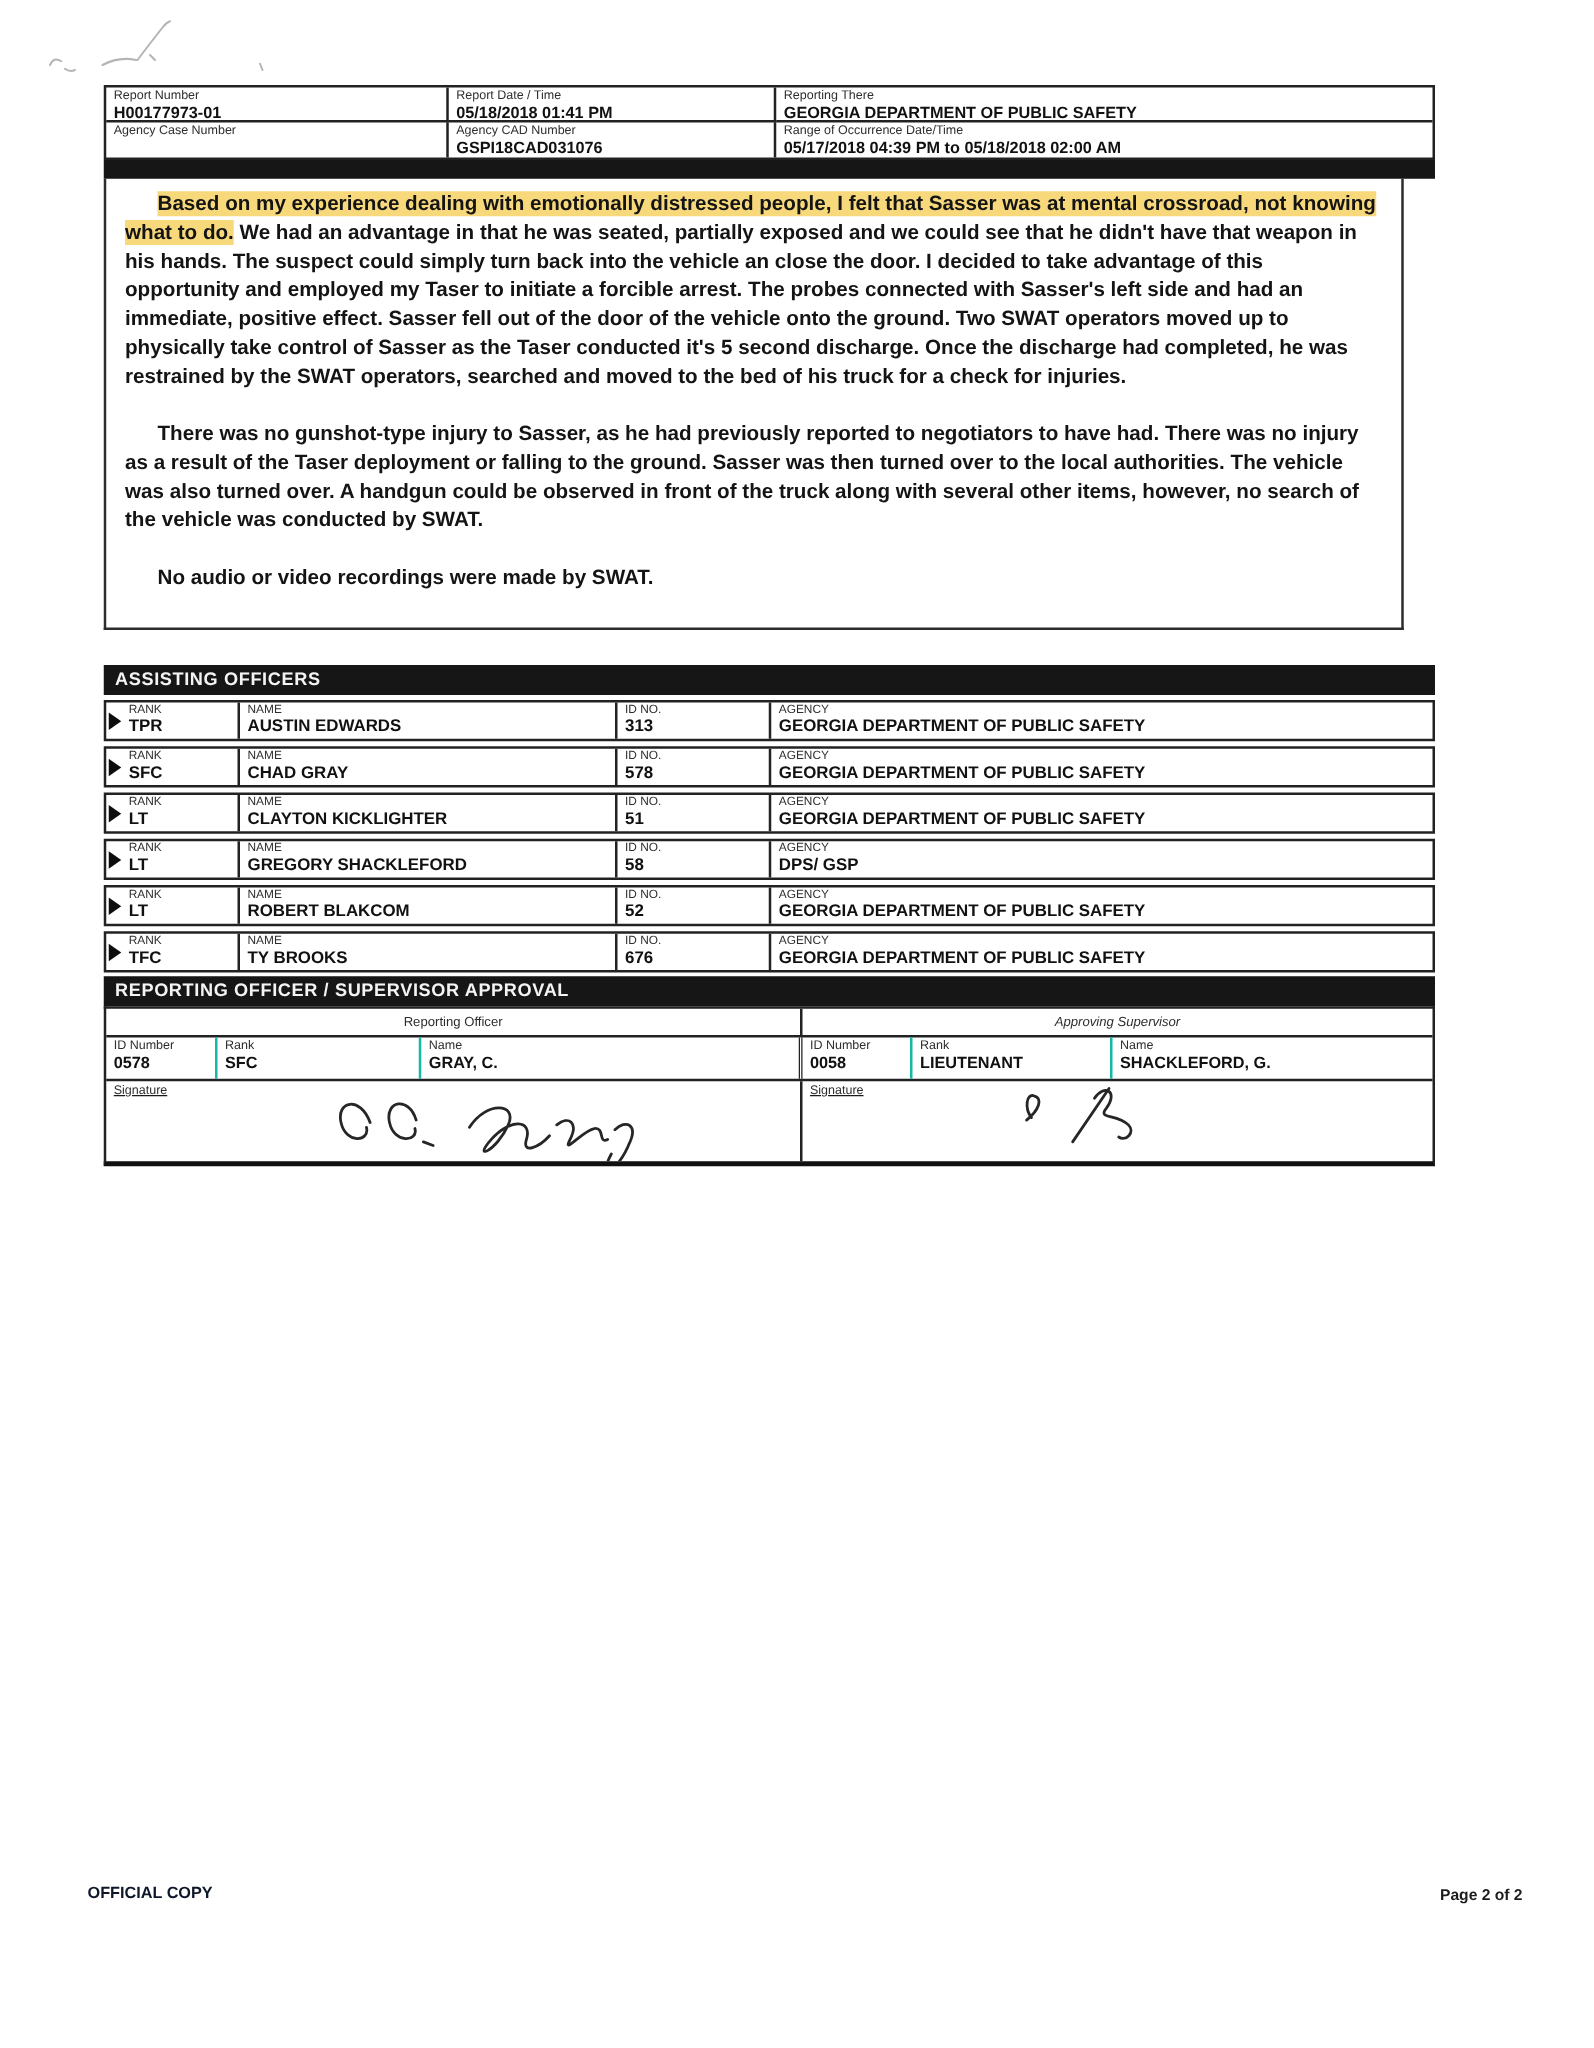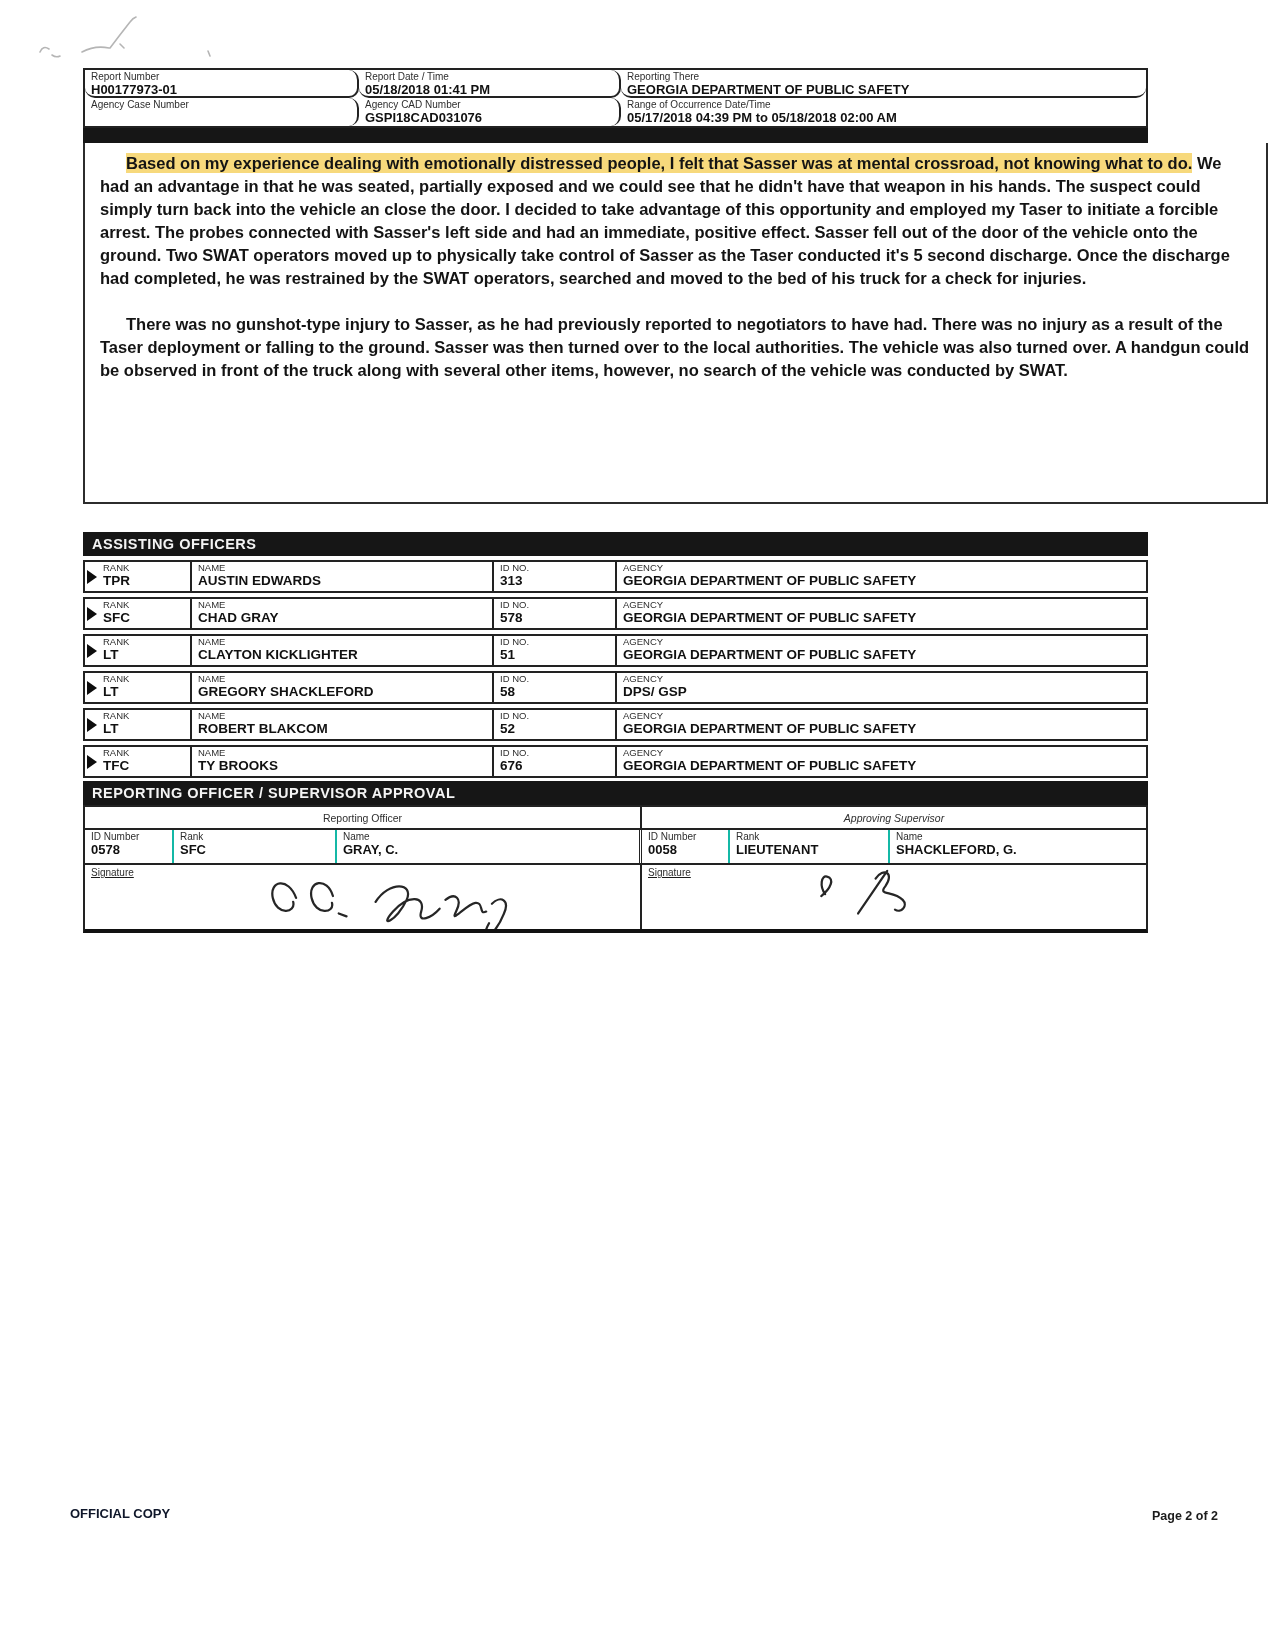--- a/index.html
+++ b/index.html
@@ -5,31 +5,31 @@
   html,body{margin:0;padding:0;background:#e8e8e8;}
   .page{position:relative;width:1275px;height:1638px;background:#ffffff;
         font-family:"Liberation Sans", sans-serif;color:#1a1a1a;overflow:hidden;}
   .doc{position:absolute;left:83px;top:0;width:1065px;}
 
   
   .meta-table{position:absolute;left:0;top:68px;width:1065px;height:60px;
               border:2px solid #222;box-sizing:border-box;
               display:grid;grid-template-columns:274px 262px 1fr;grid-template-rows:1fr 1fr;}
   .meta-cell{border-right:2px solid #222;border-bottom:2px solid #222;
-             box-sizing:border-box;padding:1px 6px;overflow:hidden;border-radius:10px;}
+             box-sizing:border-box;padding:1px 6px;overflow:hidden;}
   .meta-cell:nth-child(3),.meta-cell:nth-child(6){border-right:none;}
   .meta-cell:nth-child(n+4){border-bottom:none;}
   .lbl{font-size:10px;color:#2e2e2e;line-height:11px;white-space:nowrap;}
   .val{font-size:13px;font-weight:bold;color:#111;line-height:15px;white-space:nowrap;}
 
   .black-bar{position:absolute;left:0;width:1065px;background:#161616;box-sizing:border-box;}
   .rule-bar{top:128px;height:15px;}
 
   
-  .narrative{position:absolute;left:0;top:143px;width:1185px;height:361px;
+  .narrative{position:absolute;left:0;top:143px;width:1040px;height:361px;
              border-left:2px solid #2c2c2c;border-right:2px solid #2c2c2c;border-bottom:2px solid #2c2c2c;
              box-sizing:border-box;padding:9px 15px 0 15px;}
   .narrative p{margin:0 0 23px 0;font-size:16.5px;line-height:23px;font-weight:bold;
                color:#141414;text-indent:26px;}
   mark.hl{background:#f7d97c;color:#141414;padding:1px 0;}
 
   
   .section-bar{color:#f4f4f4;font-size:14.5px;font-weight:bold;letter-spacing:.5px;
                padding:4px 12px 0 9px;}
   .officers-bar{top:532px;height:24px;}
@@ -105,20 +105,21 @@
         <div class="lbl">Range of Occurrence Date/Time</div>
         <div class="val">05/17/2018 04:39 PM to 05/18/2018 02:00 AM</div>
       </div>
     </div>
 
     <div class="black-bar rule-bar"></div>
 
     <div class="narrative">
       <p><mark class="hl">Based on my experience dealing with emotionally distressed people, I felt that Sasser was at mental crossroad, not knowing what to do.</mark><span> We had an advantage in that he was seated, partially exposed and we could see that he didn't have that weapon in his hands. The suspect could simply turn back into the vehicle an close the door. I decided to take advantage of this opportunity and employed my Taser to initiate a forcible arrest. The probes connected with Sasser's left side and had an immediate, positive effect. Sasser fell out of the door of the vehicle onto the ground. Two SWAT operators moved up to physically take control of Sasser as the Taser conducted it's 5 second discharge. Once the discharge had completed, he was restrained by the SWAT operators, searched and moved to the bed of his truck for a check for injuries.</span></p>
       <p>There was no gunshot-type injury to Sasser, as he had previously reported to negotiators to have had. There was no injury as a result of the Taser deployment or falling to the ground. Sasser was then turned over to the local authorities. The vehicle was also turned over. A handgun could be observed in front of the truck along with several other items, however, no search of the vehicle was conducted by SWAT.</p>
+      <p>No audio or video recordings were made by SWAT.</p>
     </div>
 
     <div class="black-bar section-bar officers-bar">ASSISTING OFFICERS</div>
 
     <div class="officer-row" style="top:560px">
       <div class="oc rank">
           <span class="tri"></span>
         <div class="lbl">RANK</div>
         <div class="val">TPR</div>
         </div>

